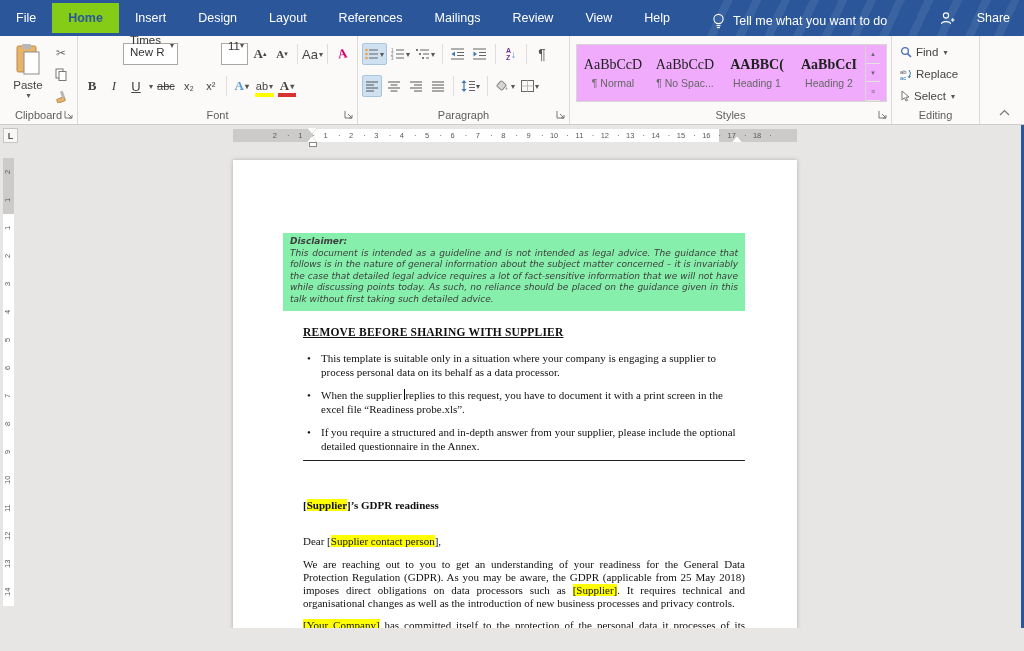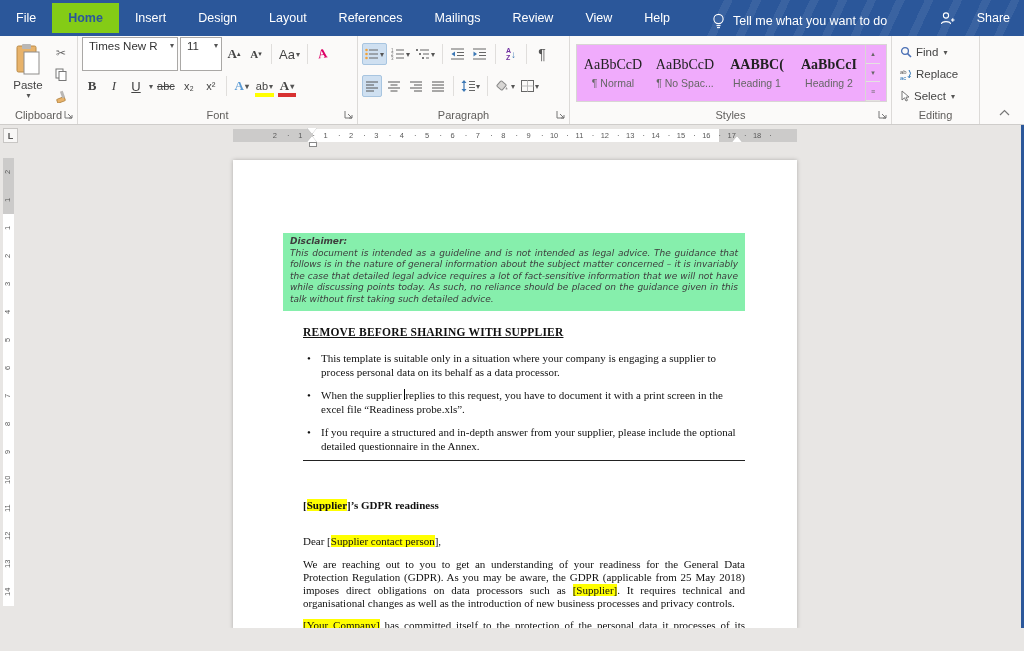--- a/index.html
+++ b/index.html
@@ -29,21 +29,21 @@
 
   
   .g-clip { width:78px; }
   .paste-big { position:absolute; left:6px; top:7px; width:44px; height:66px; display:flex; flex-direction:column; align-items:center; border-radius:2px; }
   .paste-big span.lbl { font-size:11.5px; color:#444; margin-top:2px; }
   .clip-col { position:absolute; left:52px; top:8px; display:flex; flex-direction:column; gap:5px; }
   .mini { width:18px; height:17px; display:flex; align-items:center; justify-content:center; font-size:12px; color:#666; }
 
   
   .g-font { width:280px; }
-  .combo { border:1px solid #aaa8a6; background:#fff; height:34px; display:flex; align-items:center; font-size:11.5px; color:#333; padding:0 3px 17px 6px; }
+  .combo { border:1px solid #aaa8a6; background:#fff; height:22px; display:flex; align-items:center; font-size:11.5px; color:#333; padding:0 3px 17px 6px;margin-left:41px; }
   .combo .dd { margin-left:auto; }
   .serifB { font-family:"Liberation Serif", serif; font-weight:bold; }
   .serifI { font-family:"Liberation Serif", serif; font-style:italic; }
   .u { text-decoration:underline; }
   .strike { text-decoration:line-through; font-size:11px; }
   .fx-a { color:#5b9bd5; font-weight:bold; font-family:"Liberation Serif", serif; }
   .bar-under { position:relative; }
   .bar-under::after { content:""; position:absolute; left:1px; right:1px; bottom:0; height:4px; }
   .hl-bar::after { background:#ffff00; }
   .fc-bar::after { background:#d83131; }

